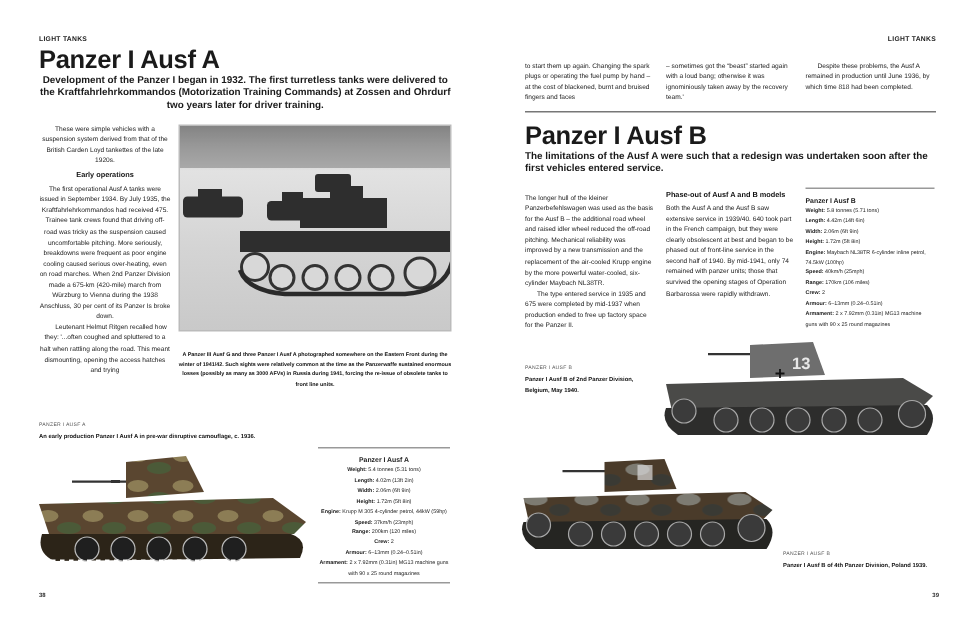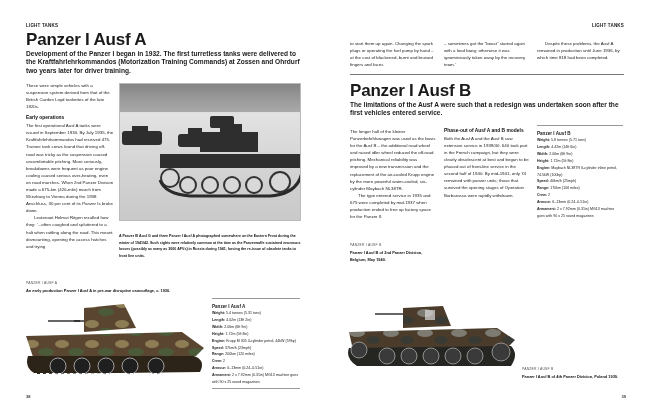--- a/index.html
+++ b/index.html
@@ -1,19 +1,19 @@
 <!DOCTYPE html>
 <html><head>
 <meta charset="utf-8">
 <style>
   * { margin:0; padding:0; box-sizing:border-box; }
   html, body { width:650px; height:412px; background:#fff; overflow:hidden; }
   body { font-family:"Liberation Sans", sans-serif; color:#1a1a1a; position:relative; }
   .page { position:absolute; top:0; height:412px; }
-  .left { left:0; width:325px; }
+  .left { left:0; width:325px;text-align:center; }
   .right { left:325px; width:325px; }
   .abs { position:absolute; }
   .runhead { font-size:4.5px; font-weight:bold; letter-spacing:0.2px; }
   .title { font-size:17px; font-weight:bold; letter-spacing:-0.2px; }
   .deck { font-size:6.6px; font-weight:bold; line-height:8.3px; }
   .body { font-size:4.4px; line-height:7.1px; color:#222; }
   .body p + p { text-indent:8px; }
   .sub { font-size:4.9px; font-weight:bold; line-height:6.8px; color:#111; }
   .caption { font-size:3.9px; font-weight:bold; line-height:7px; color:#111; }
   .caplabel { font-size:3.4px; color:#555; letter-spacing:0.2px; }
@@ -145,20 +145,40 @@
     <div><b>Speed:</b> <span>40km/h (25mph)</span></div>
     <div><b>Range:</b> <span>170km (106 miles)</span></div>
     <div><b>Crew:</b> <span>2</span></div>
     <div><b>Armour:</b> <span>6–13mm (0.24–0.51in)</span></div>
     <div><b>Armament:</b> <span>2 x 7.92mm (0.31in) MG13 machine guns with 90 x 25 round magazines</span></div>
   </div>
 
   <div class="abs caplabel" style="left:25px;top:243px;">PANZER I AUSF B</div>
   <div class="abs caption" style="left:25px;top:249px;width:82px;">Panzer I Ausf B of 2nd Panzer Division, Belgium, May 1940.</div>
 
+  <div class="abs" style="left:117px;top:228px;width:185px;height:70px;">
+    <svg width="185" height="70" viewBox="0 0 185 70">
+      <line x1="30" y1="8" x2="60" y2="8" stroke="#333" stroke-width="1.5"></line>
+      <path d="M58 2 L100 0 L108 22 L58 24 Z" fill="#6e6e6e"></path>
+      <text x="86" y="18" font-family="Liberation Sans, sans-serif" font-size="11" font-weight="bold" fill="#e8e8e8">13</text>
+      <path d="M78 18 v6 M75 21 h6" stroke="#111" stroke-width="1.2"></path>
+      <path d="M2 28 L160 24 L180 36 L172 44 L6 46 Z" fill="#4a4a48"></path>
+      <path d="M2 44 L176 42 Q184 50 176 62 L10 62 Q-2 54 2 44 Z" fill="#2d2d2c"></path>
+      <g fill="#3b3b3b" stroke="#a8a8a8" stroke-width="0.8">
+        <circle cx="14" cy="46" r="8"></circle>
+        <circle cx="42" cy="52" r="8"></circle>
+          <circle cx="66" cy="52" r="8"></circle>
+        <circle cx="90" cy="52" r="8"></circle>
+          <circle cx="114" cy="52" r="8"></circle>
+        <circle cx="138" cy="52" r="8"></circle>
+          <circle cx="166" cy="48" r="9"></circle>
+      </g>
+      <path d="M20 63 L160 63" stroke="#fff" stroke-width="2" stroke-dasharray="3 3"></path>
+    </svg>
+  </div>
 
   <div class="abs" style="left:22px;top:306px;width:170px;height:70px;">
     <svg width="170" height="70" viewBox="0 0 170 70">
       <defs>
         <pattern id="camoB" width="34" height="20" patternUnits="userSpaceOnUse">
           <rect width="34" height="20" fill="#4a3b2a"></rect>
           <ellipse cx="10" cy="7" rx="8" ry="4" fill="#7d7b72"></ellipse>
           <ellipse cx="26" cy="14" rx="7" ry="4" fill="#3a3a34"></ellipse>
         </pattern>
       </defs>

